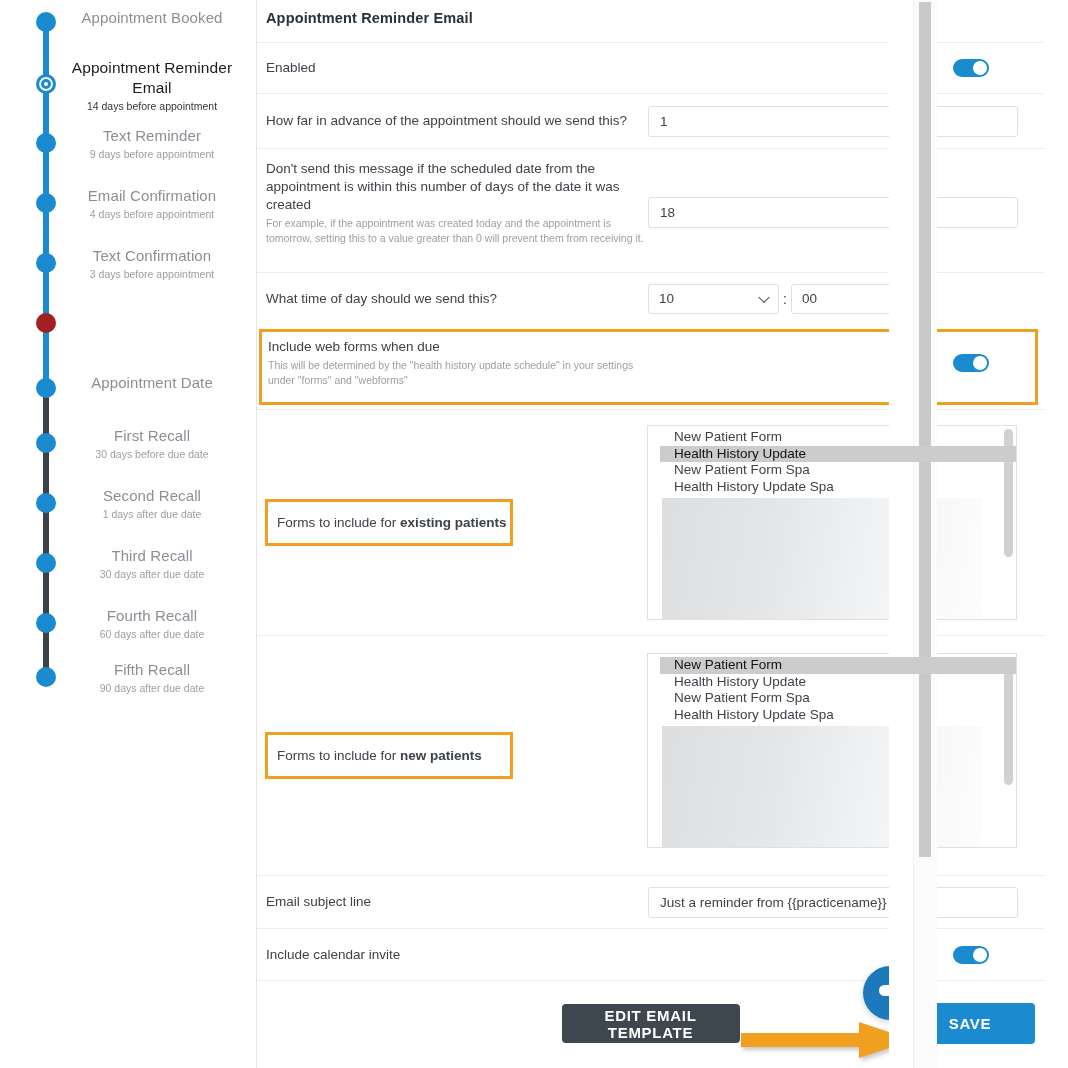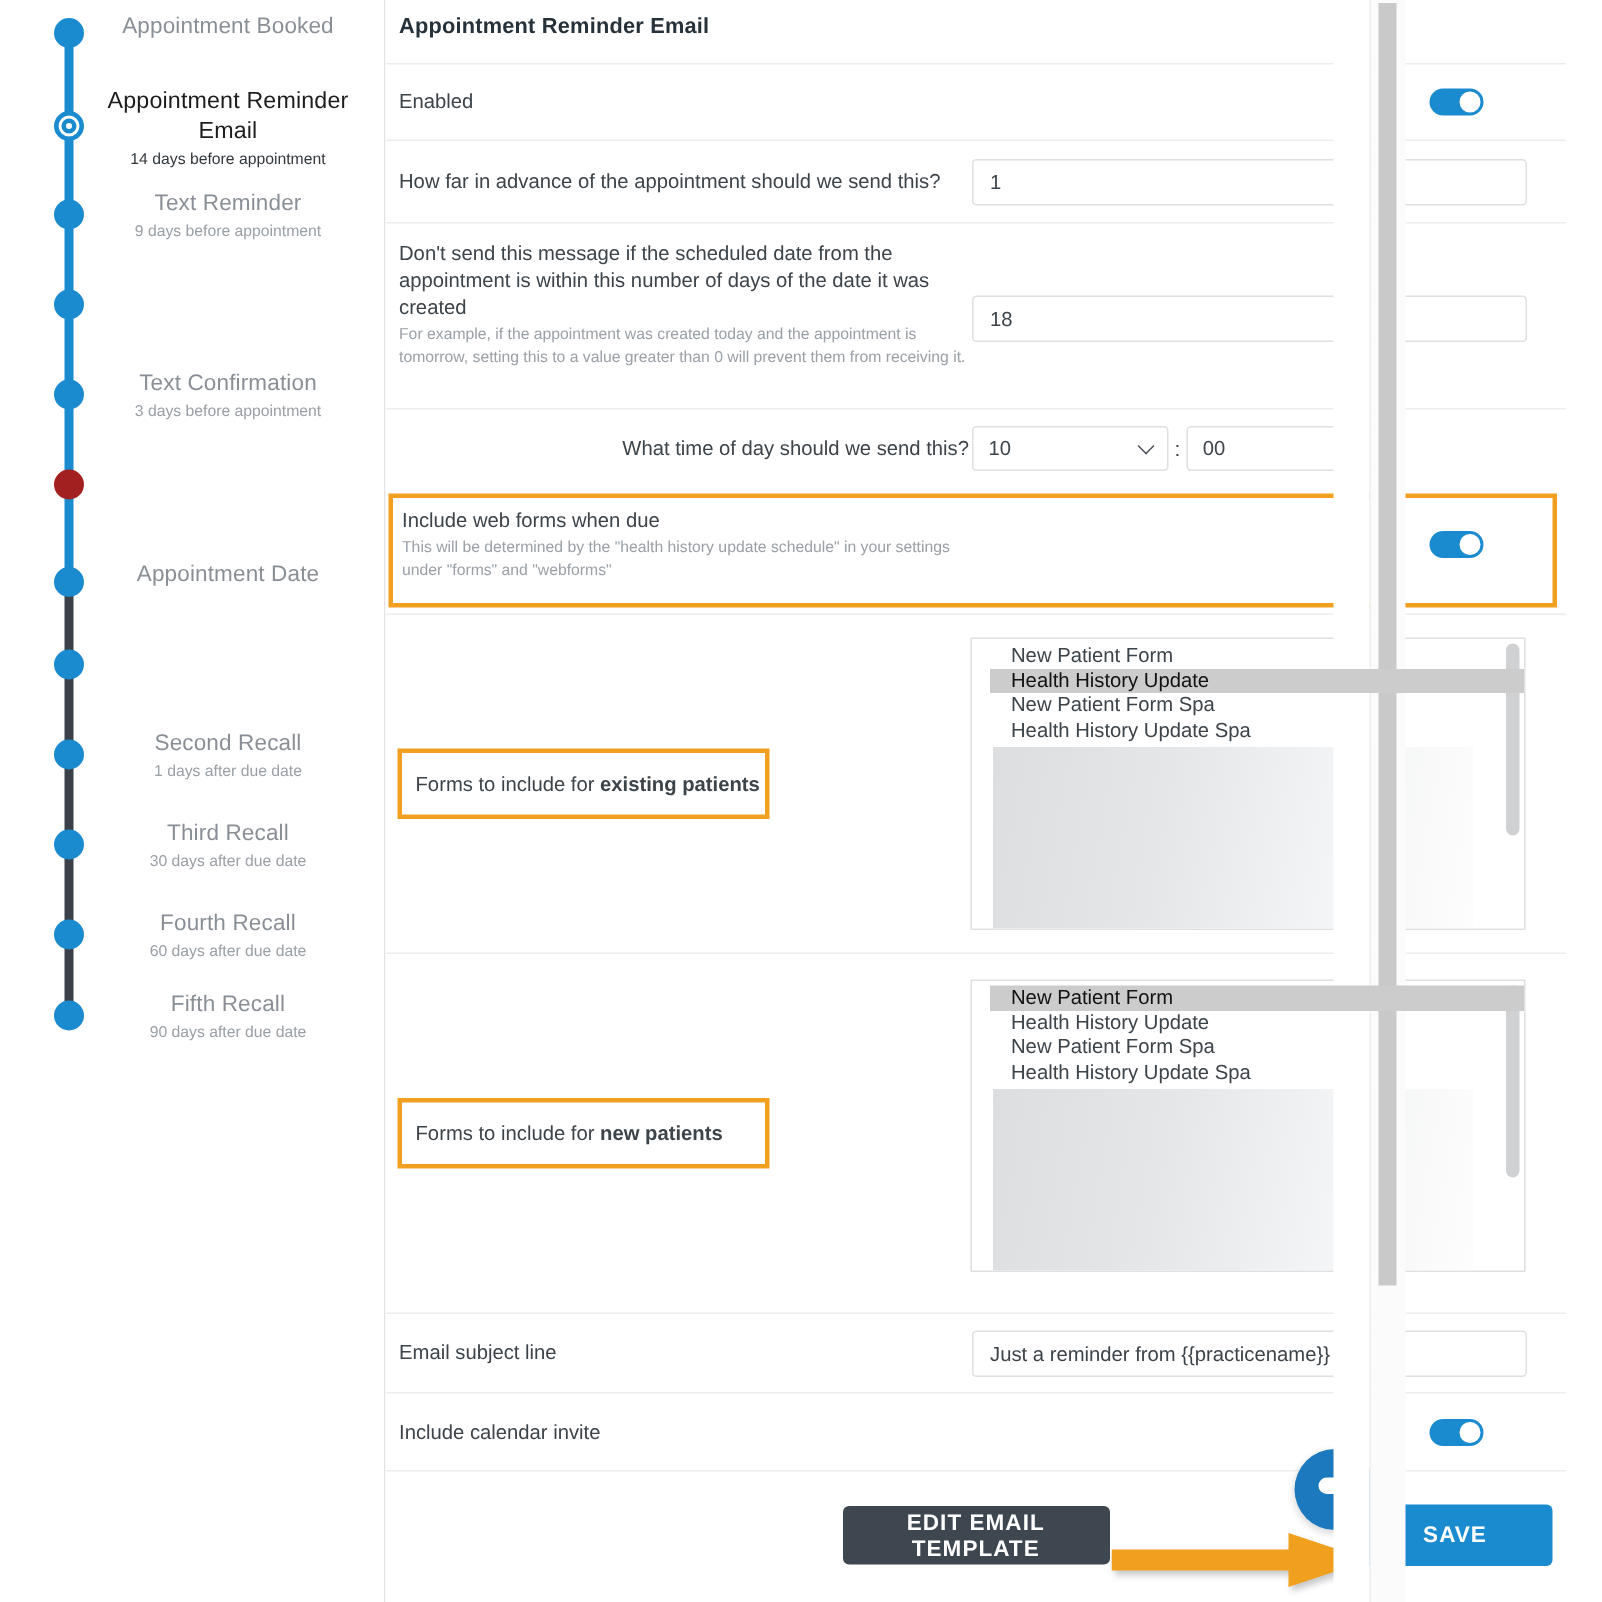--- a/index.html
+++ b/index.html
@@ -305,20 +305,24 @@
     <div class="tl-item" style="top:126px;height:38px;">
       <div class="tl-node" style="top:7px;"></div>
       <div class="tl-labels" style="top:0px;">
         <div class="tl-title">Text Reminder</div>
         <div class="tl-sub">9 days before appointment</div>
       </div>
     </div>
 
     <div class="tl-item" style="top:186px;height:38px;">
       <div class="tl-node" style="top:7px;"></div>
+      <div class="tl-labels" style="top:0px;">
+        <div class="tl-title">Email Confirmation</div>
+        <div class="tl-sub">4 days before appointment</div>
+      </div>
     </div>
 
     <div class="tl-item" style="top:246px;height:38px;">
       <div class="tl-node" style="top:7px;"></div>
       <div class="tl-labels" style="top:0px;">
         <div class="tl-title">Text Confirmation</div>
         <div class="tl-sub">3 days before appointment</div>
       </div>
     </div>
 
@@ -328,20 +332,24 @@
 
     <div class="tl-item" style="top:371px;height:34px;">
       <div class="tl-node" style="top:7px;"></div>
       <div class="tl-labels" style="top:2px;">
         <div class="tl-title">Appointment Date</div>
       </div>
     </div>
 
     <div class="tl-item" style="top:426px;height:38px;">
       <div class="tl-node" style="top:7px;"></div>
+      <div class="tl-labels" style="top:0px;">
+        <div class="tl-title">First Recall</div>
+        <div class="tl-sub">30 days before due date</div>
+      </div>
     </div>
 
     <div class="tl-item" style="top:486px;height:38px;">
       <div class="tl-node" style="top:7px;"></div>
       <div class="tl-labels" style="top:0px;">
         <div class="tl-title">Second Recall</div>
         <div class="tl-sub">1 days after due date</div>
       </div>
     </div>
 
@@ -391,21 +399,21 @@
 
     <div class="row" style="height:124px;align-items:flex-start;padding-top:11px;">
       <div style="width:380px;">
         <div class="row-label">Don't send this message if the scheduled date from the appointment is within this number of days of the date it was created</div>
         <div class="row-hint">For example, if the appointment was created today and the appointment is tomorrow, setting this to a value greater than 0 will prevent them from receiving it.</div>
       </div>
       <div class="tinput" style="width:370px;margin-left:2px;margin-top:37px;">18</div>
     </div>
 
     <div class="row" style="height:52px;">
-      <span class="row-label" style="width:380px;text-align:right;">What time of day should we send this?</span>
+      <span class="row-label" style="width:380px;">What time of day should we send this?</span>
       <div style="display:flex;align-items:center;margin-left:2px;">
         <div class="sel">
           <span>10</span>
           <span class="chev"></span>
         </div>
         <span class="colon">:</span>
         <div class="sel">
           <span>00</span>
           <span class="chev"></span>
         </div>

